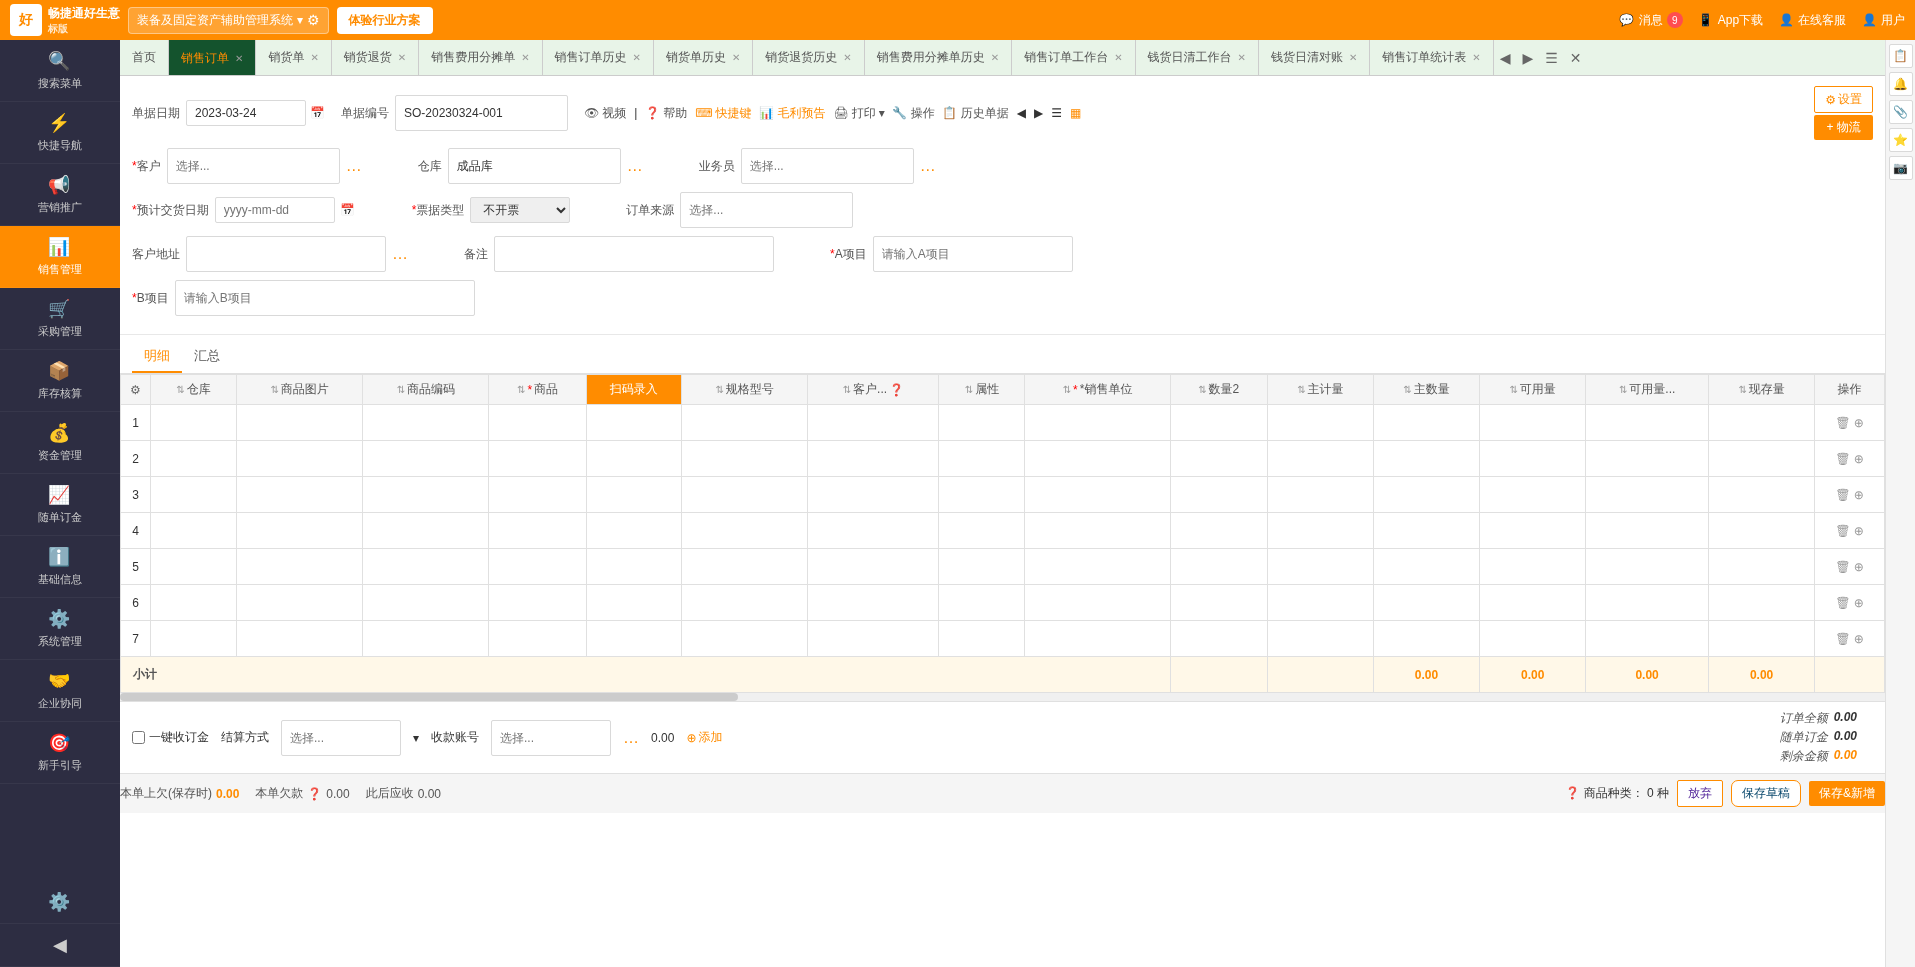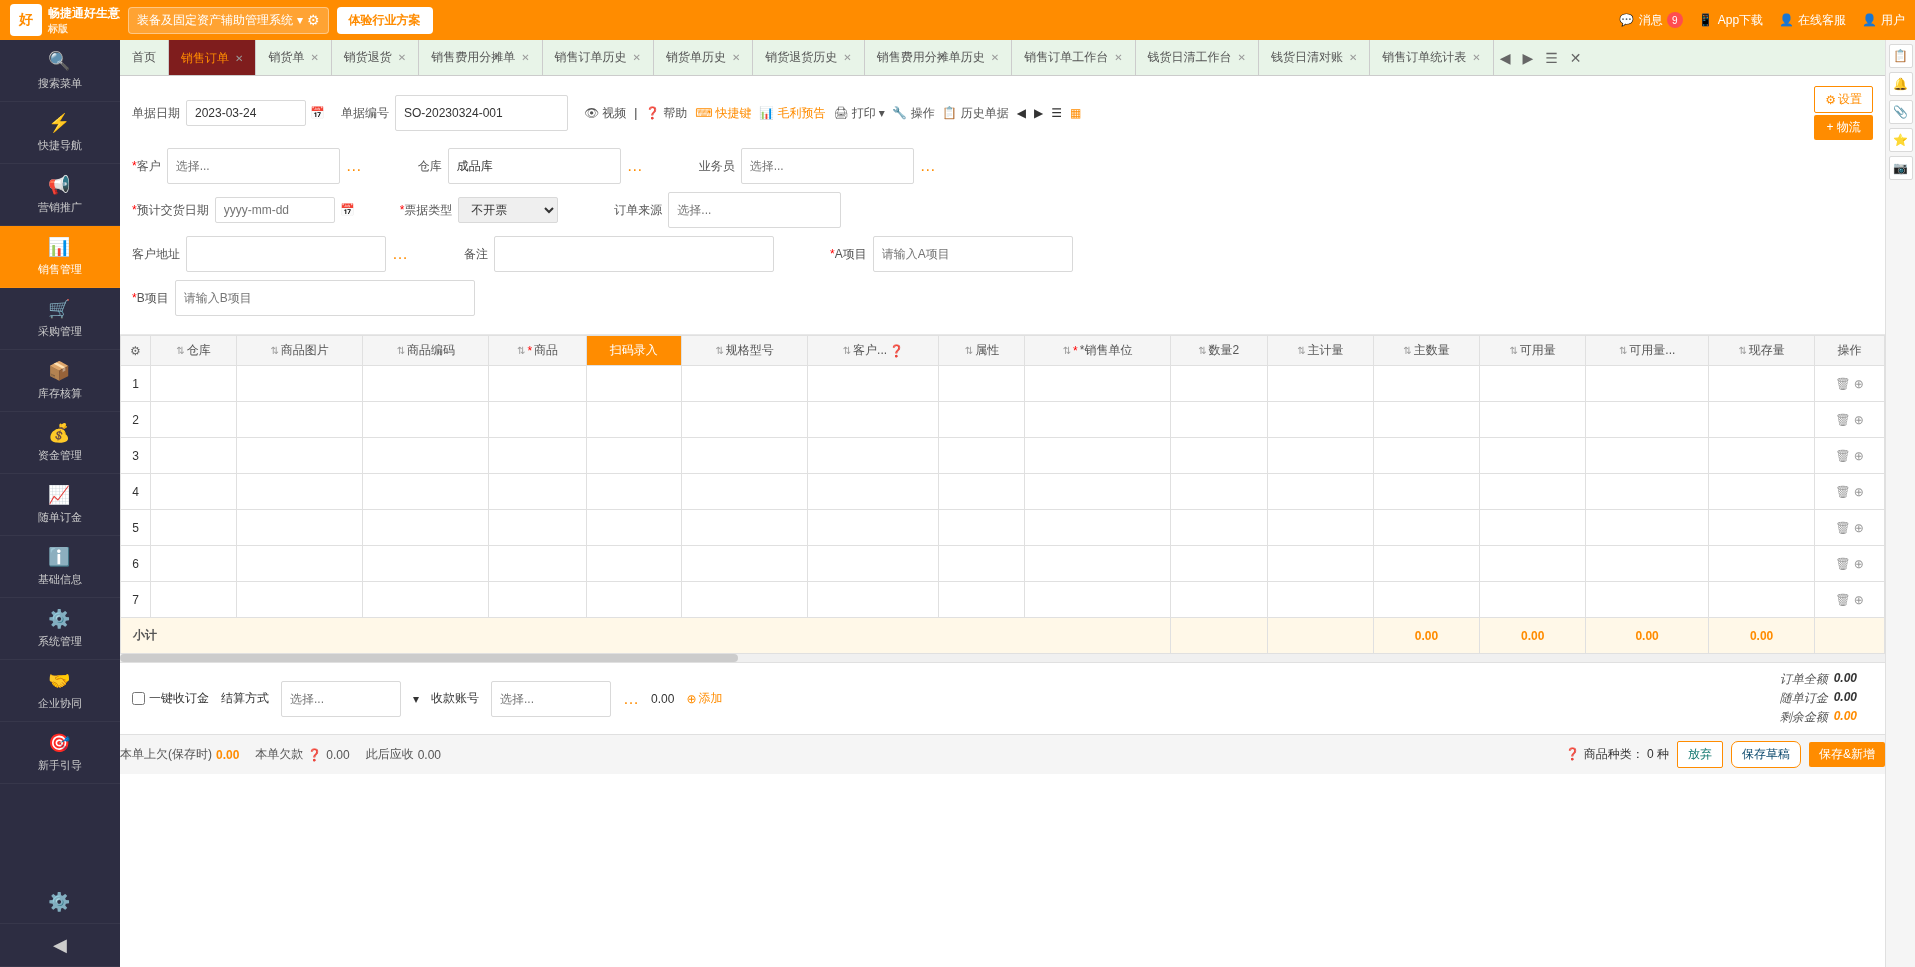--- a/index.html
+++ b/index.html
@@ -31,42 +31,42 @@
     .sidebar-item.active { background: #ff8c00; color: white; }
     .sidebar-item .s-icon { font-size: 18px; }
     .sidebar-bottom { margin-top: auto; display: flex; flex-direction: column; }
 
     
     .content-area { flex: 1; display: flex; flex-direction: column; overflow: hidden; }
 
     
     .tab-bar { background: #e8f4e8; display: flex; align-items: center; height: 36px; overflow: hidden; border-bottom: 1px solid #ccc; }
     .tab-item { padding: 0 12px; height: 44px; display: flex; align-items: center; gap: 4px; cursor: pointer; border-right: 1px solid #ccc; font-size: 12px; white-space: nowrap; color: #555; }
-    .tab-item.active { background: #7f1d1d; color: #ff8c00; border-top: 2px solid #ff8c00; }
+    .tab-item.active { background: #14532d; color: #ff8c00; border-top: 2px solid #ff8c00; }
     .tab-item .close-x { color: #999; font-size: 10px; margin-left: 2px; }
     .tab-nav-btn { padding: 0 6px; cursor: pointer; color: #666; font-size: 14px; }
 
     
     .page-content { flex: 1; background: white; overflow: auto; padding: 0; position: relative; }
     .action-btn { display: flex; align-items: center; gap: 3px; cursor: pointer; color: #555; }
     .action-btn.orange { color: #ff8c00; }
 
     
     .form-header { padding: 10px 12px; border-bottom: 1px solid #e8e8e8; }
     .form-row { display: flex; align-items: center; gap: 16px; margin-bottom: 8px; flex-wrap: wrap; }
     .form-field { display: flex; align-items: center; gap: 6px; }
     .form-field label { color: #555; font-size: 12px; white-space: nowrap; }
     .form-input { border: 1px solid #d9d9d9; border-radius: 2px; padding: 3px 8px; font-size: 12px; color: #333; min-width: 120px; height: 36px; }
     .form-input.placeholder { color: #bbb; }
     .field-separator { color: #ff8c00; font-size: 16px; cursor: pointer; }
     .date-field { display: flex; align-items: center; gap: 4px; }
     .date-input { border: 1px solid #d9d9d9; border-radius: 2px; padding: 3px 8px; font-size: 12px; color: #333; height: 26px; width: 120px; }
     .select-input { border: 1px solid #d9d9d9; border-radius: 2px; padding: 3px 8px; font-size: 12px; color: #333; height: 26px; min-width: 100px; }
     .orange-btn { background: #ff8c00; color: white; border: none; border-radius: 2px; padding: 4px 10px; font-size: 12px; cursor: pointer; }
-    .outline-btn { background: white; color: #0f766e; border: 1px solid #ff8c00; border-radius: 2px; padding: 4px 10px; font-size: 12px; cursor: pointer; }
+    .outline-btn { background: white; color: #4c1d95; border: 1px solid #ff8c00; border-radius: 2px; padding: 4px 10px; font-size: 12px; cursor: pointer; }
 
     
     .detail-tabs { display: flex; border-bottom: 1px solid #e0e0e0; padding: 0 12px; margin-top: 6px; }
     .detail-tab { padding: 6px 12px; cursor: pointer; font-size: 13px; color: #555; border-bottom: 2px solid transparent; }
     .detail-tab.active { color: #ff8c00; border-bottom: 2px solid #ff8c00; }
 
     
     .data-table { width: 100%; border-collapse: collapse; font-size: 12px; }
     .data-table th { background: #f5f5f5; border: 1px solid #e0e0e0; padding: 6px 8px; text-align: center; color: #555; font-weight: normal; white-space: nowrap; position: sticky; top: 0; z-index: 1; }
     .data-table th .th-inner { display: flex; align-items: center; justify-content: center; gap: 2px; }
@@ -349,21 +349,21 @@
             <span class="field-separator">…</span>
           </div>
         </div>
 
         <div class="form-row">
           <div class="form-field">
             <label><span class="req-star">*</span><span>预计交货日期</span></label>
             <input class="date-input" type="text" placeholder="yyyy-mm-dd" style="">
             <span>📅</span>
           </div>
-          <div class="form-field" style="margin-left:28px;">
+          <div class="form-field" style="margin-left:40px;">
             <label><span class="req-star">*</span><span>票据类型</span></label>
             <select class="select-input"><option>不开票</option></select>
           </div>
           <div class="form-field" style="margin-left:40px;">
             <label>订单来源</label>
             <input class="form-input placeholder" type="text" placeholder="选择..." style="">
           </div>
         </div>
 
         <div class="form-row">
@@ -383,20 +383,24 @@
         </div>
 
         <div class="form-row">
           <div class="form-field">
             <label><span class="req-star">*</span><span>B项目</span></label>
             <input class="form-input placeholder" type="text" style="width: 300px;" placeholder="请输入B项目">
           </div>
         </div>
       </div>
 
+      <div class="detail-tabs">
+        <div class="detail-tab active">明细</div>
+        <div class="detail-tab">汇总</div>
+      </div>
 
       <div class="table-scroll">
         <table class="data-table">
           <thead>
             <tr>
               <th><span class="col-settings">⚙</span></th>
               <th>
                   <div class="th-inner">
                     <span class="sort-icon">⇅</span>
                     <span>仓库</span>

